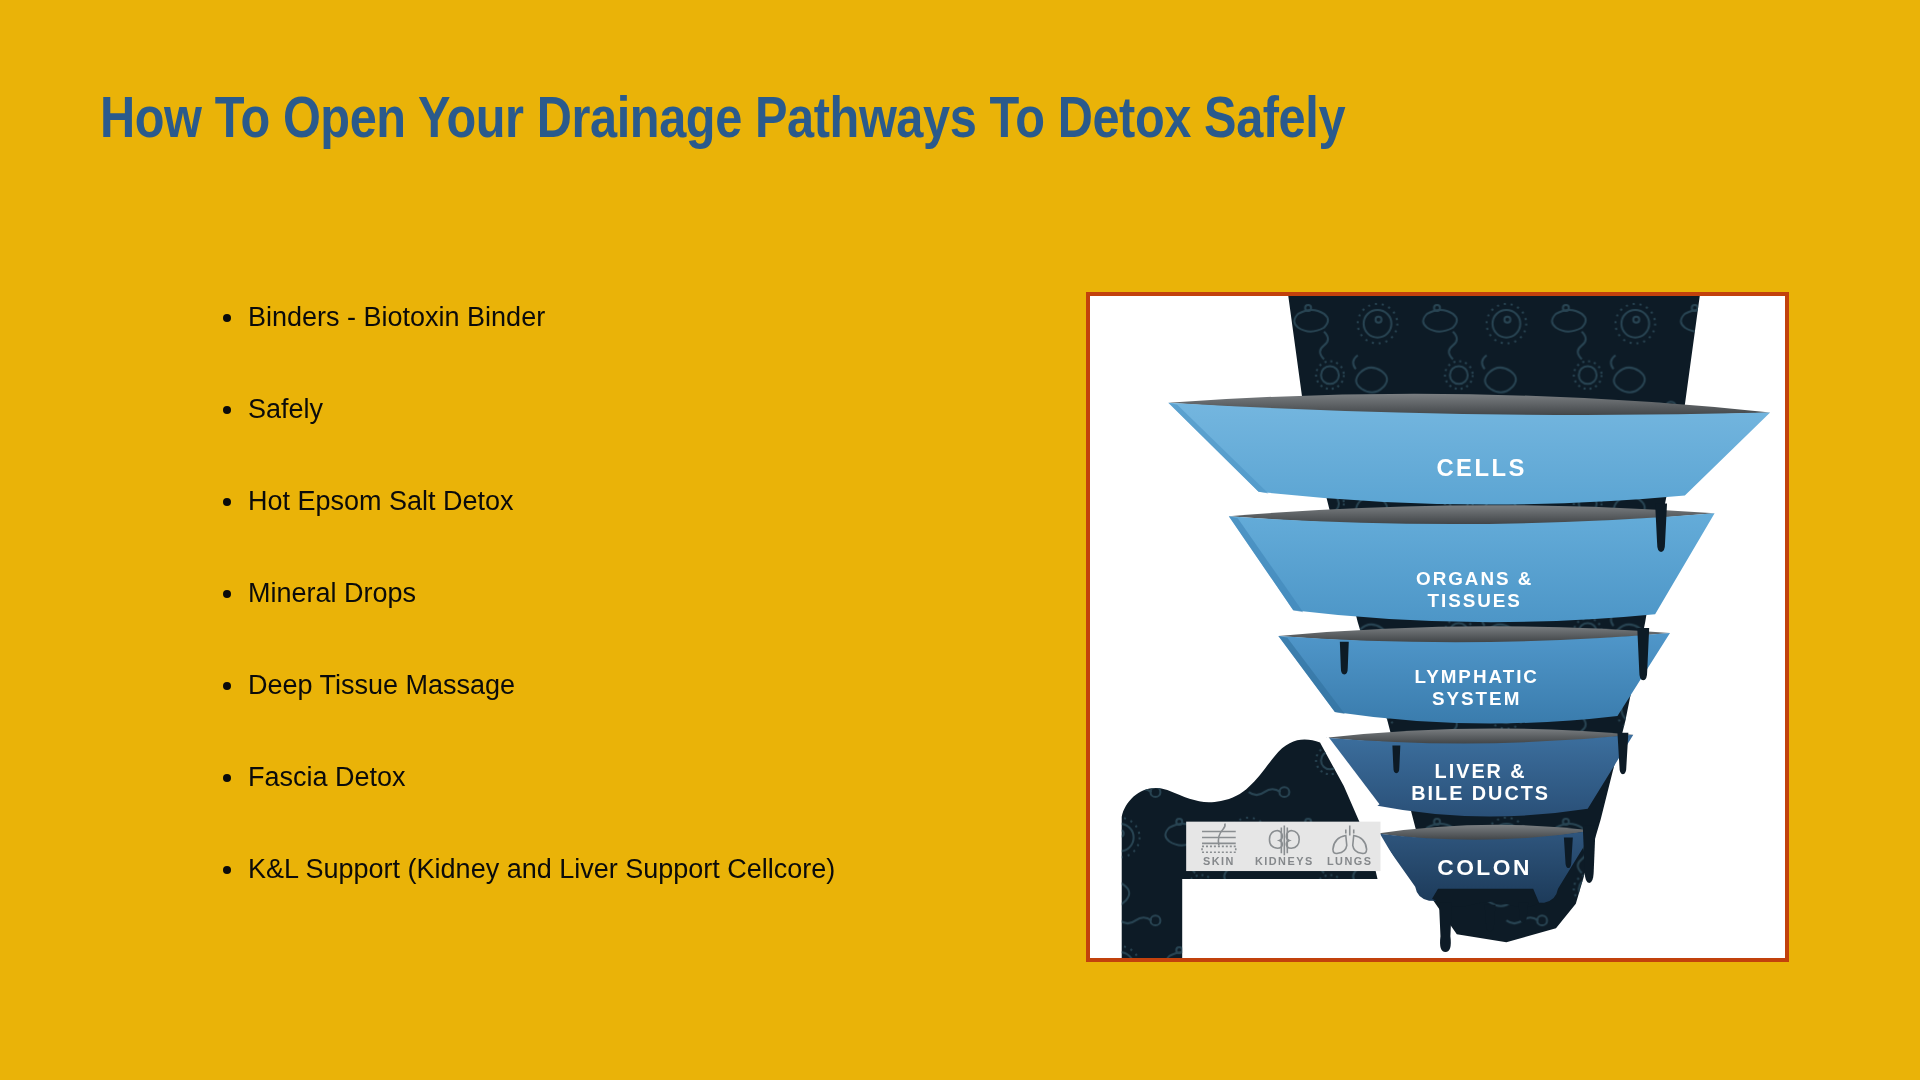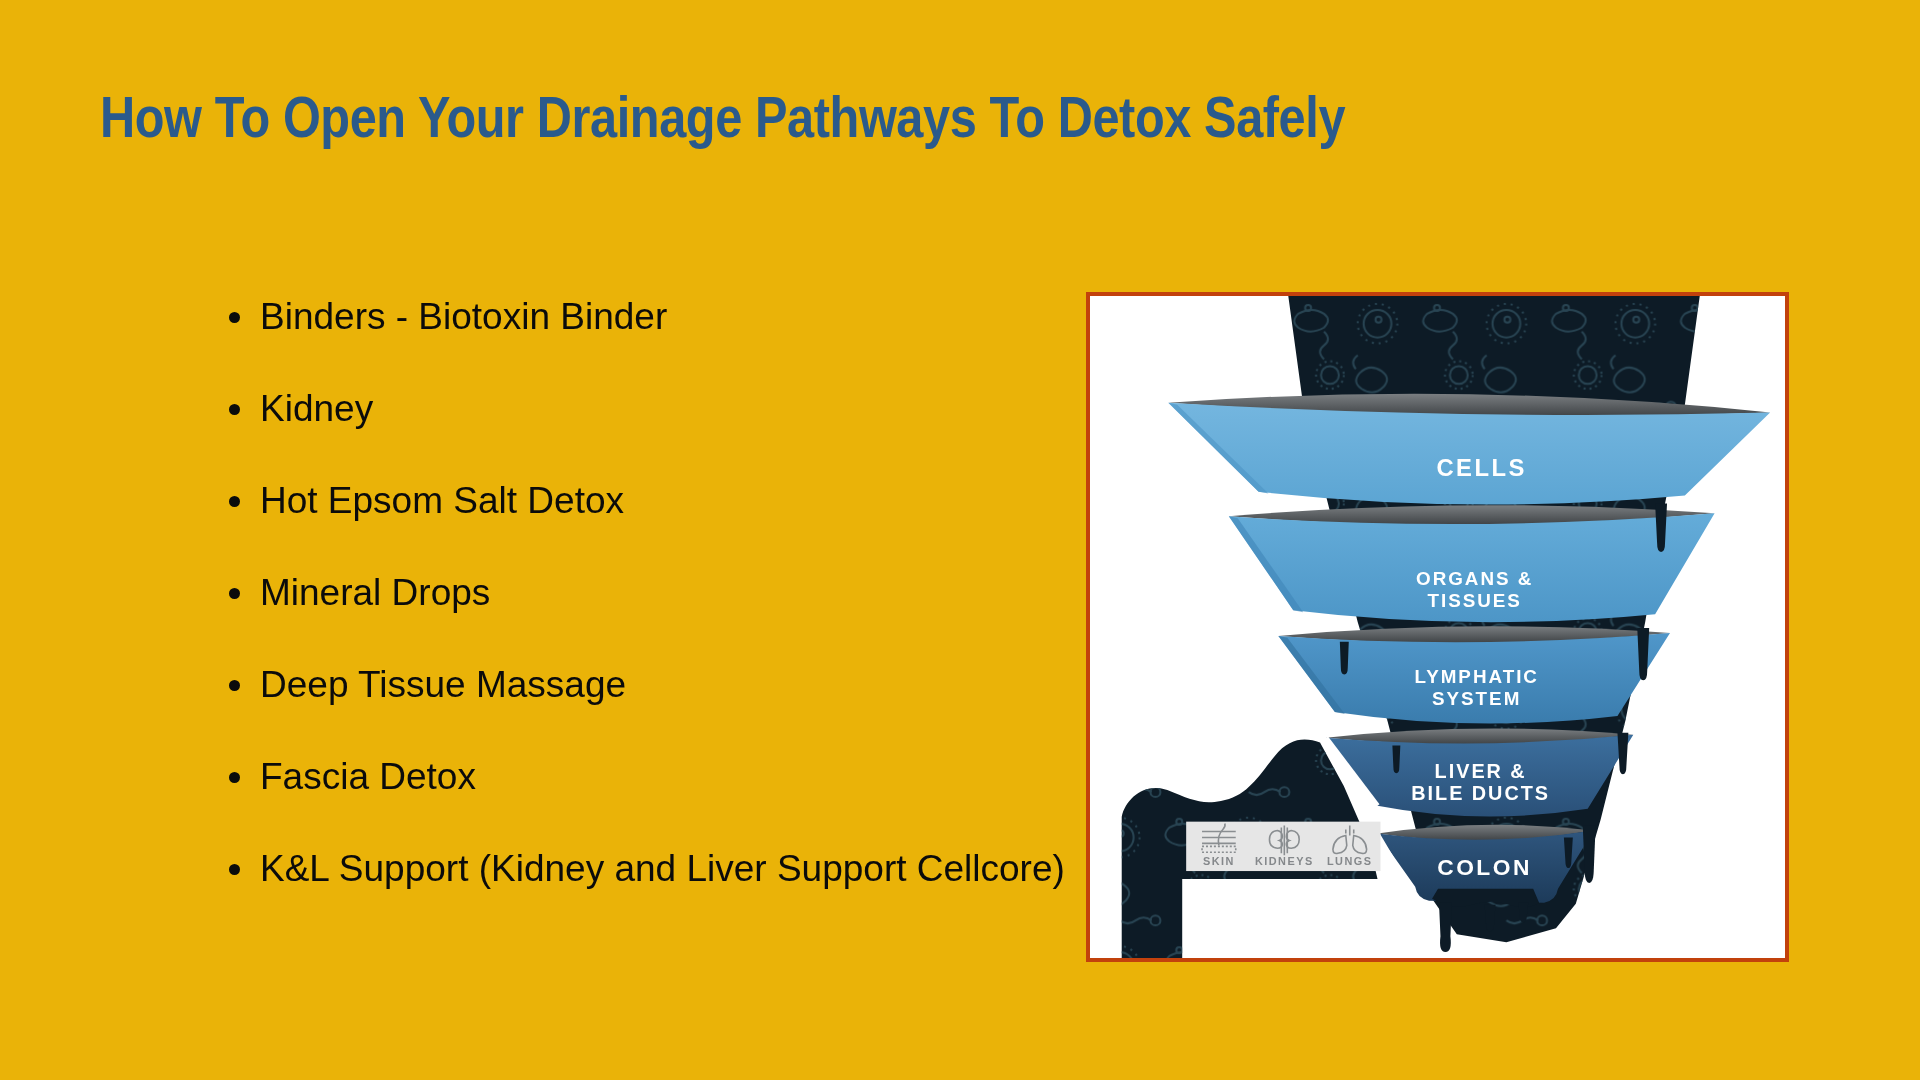--- a/index.html
+++ b/index.html
@@ -4,37 +4,37 @@
 <style>
   html,body{margin:0;padding:0;background:#ffffff;}
   .slide{position:relative;width:1920px;height:1080px;background:#eab308;overflow:hidden;
          font-family:"Liberation Sans","DejaVu Sans",sans-serif;}
   .title{position:absolute;left:100px;top:88px;font-size:58px;font-weight:bold;color:#2A5A8C;
          white-space:nowrap;letter-spacing:-0.5px;transform:scaleX(0.84);transform-origin:left top;line-height:1;}
   .subtitle{position:absolute;left:100px;top:196px;font-size:46px;font-weight:bold;color:#0b0b0b;
             white-space:nowrap;letter-spacing:-0.5px;line-height:1;}
   ul.bullets{position:absolute;left:186px;top:296px;margin:0;padding:0 0 0 60px;width:830px;
              list-style:disc outside;}
-  ul.bullets li{font-size:37px;line-height:42px;color:#0b0b0b;margin:0 0 50px 12px;padding-left:2px;}
+  ul.bullets li{font-size:27px;line-height:42px;color:#0b0b0b;margin:0 0 50px 0;padding-left:2px;}
   .funnel-frame{position:absolute;left:1086px;top:292px;width:695px;height:662px;
                 border:4px solid #c2410c;background:#fff;overflow:hidden;}
   .funnel-frame svg{display:block;}
   .stage-label{font-family:"Liberation Sans","DejaVu Sans",sans-serif;font-weight:bold;fill:#ffffff;}
   .organ-label{font-family:"Liberation Sans","DejaVu Sans",sans-serif;font-weight:bold;fill:#85888B;}
 </style>
 </head>
 <body>
 
 <div class="slide">
 
   <div class="title">How To Open Your Drainage Pathways To Detox Safely</div>
 
   <ul class="bullets">
     <li>Binders - Biotoxin Binder</li>
-    <li>Kidney</li>
+    <li>Safely</li>
     <li>Hot Epsom Salt Detox</li>
     <li>Mineral Drops</li>
     <li>Deep Tissue Massage</li>
     <li>Fascia Detox</li>
     <li>K&amp;L Support (Kidney and Liver Support Cellcore)</li>
   </ul>
 
   <div class="funnel-frame">
     <svg width="695" height="662" viewBox="0 0 701 670" preserveAspectRatio="none">
       <defs>

